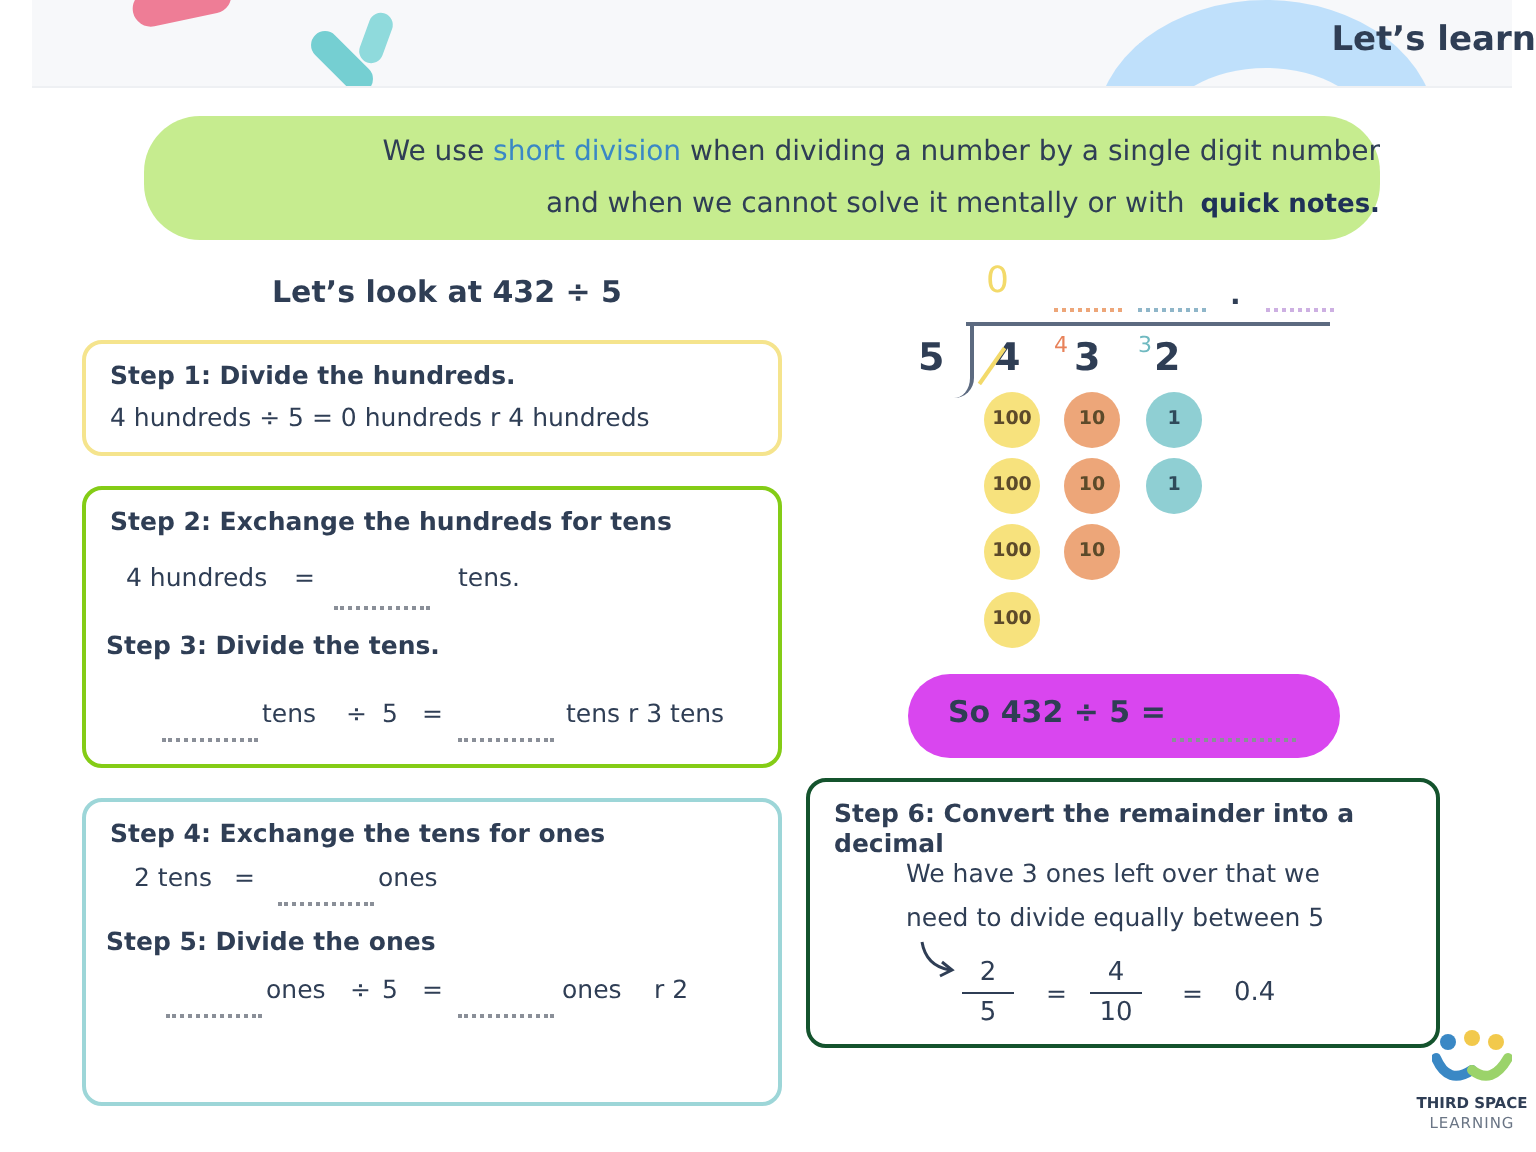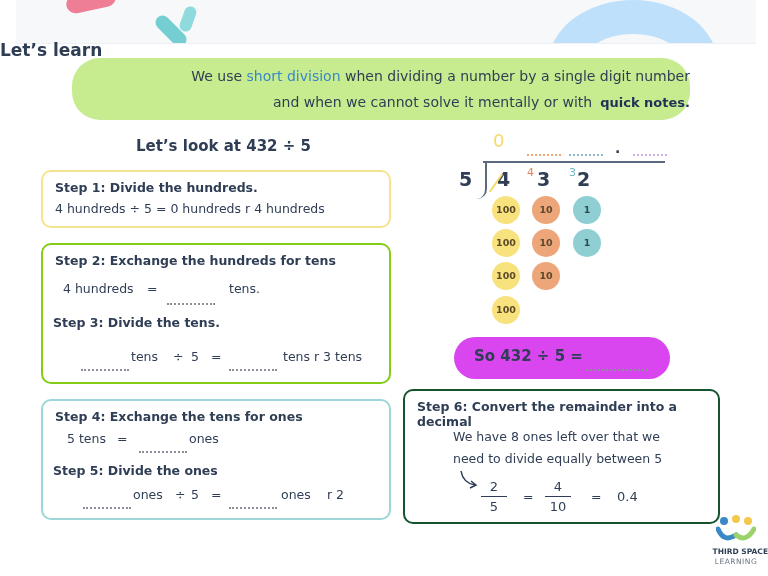--- a/index.html
+++ b/index.html
@@ -21,22 +21,22 @@
   .deco-teal-b {
     position: absolute; left: 166px; top: 6px; width: 12px; height: 26px;
     background: #8fdadc; border-radius: 6px; transform: rotate(20deg);
   }
   .deco-arc {
     position: absolute; left: 532px; top: 0px; width: 170px; height: 130px;
     border: 34px solid #bfe0fb; border-radius: 50%;
     border-bottom-color: transparent;
   }
   .page-title {
-    position: absolute; left: 0; top: 10px; width: 768px; text-align: left;
-    font-size: 17px; font-weight: bold; color: #2f3e55; margin-top: 30px;
+    position: absolute; left: 0; top: 10px; width: 768px; text-align: right;
+    font-size: 17px; font-weight: bold; color: #2f3e55;
   }
 
   .intro-banner {
     position: absolute; left: 72px; top: 58px; width: 618px; height: 62px;
     background: #c6ec8f; border-radius: 28px;
     font-size: 14px; line-height: 26px; text-align: right; padding-top: 5px;
     color: #2f3e55;
   }
   .intro-banner .hl { color: #3a88c5; }
   .intro-banner .qn { color: #1f3158; font-weight: bold; font-size: 13px; margin-left: 8px; }
@@ -45,21 +45,21 @@
     position: absolute; left: 136px; top: 137px; font-size: 15px; font-weight: bold; color: #2f3e55;
   }
 
   .step-box {
     position: absolute; border-radius: 10px; background: #ffffff;
     padding: 8px 12px; font-size: 12.5px; color: #2f3e55;
   }
   .step-title { font-weight: bold; font-size: 12.5px; color: #2f3e55; }
   .box1 { left: 41px; top: 170px; width: 350px; height: 58px; border: 2px solid #f5e48d; }
   .box2 { left: 41px; top: 243px; width: 350px; height: 141px; border: 2px solid #84cc16; }
-  .box3 { left: 41px; top: 399px; width: 350px; height: 121px; border: 2px solid #9dd6d8; }
+  .box3 { left: 41px; top: 399px; width: 350px; height: 154px; border: 2px solid #9dd6d8; }
   .box6 { left: 403px; top: 389px; width: 317px; height: 135px; border: 2px solid #14532d; }
 
   .line { position: absolute; font-size: 12.5px; white-space: nowrap; }
   .blank {
     position: absolute; height: 1px; border-bottom: 2px dotted #8a8f98; width: 48px;
   }
 
   .division {
     position: absolute; left: 455px; top: 130px; width: 215px; height: 200px;
   }
@@ -92,21 +92,21 @@
     background: #d946ef; border-radius: 21px;
   }
   .answer-text { position: absolute; left: 20px; top: 10px; font-size: 15px; font-weight: bold; color: #2f3e55; }
 
   .frac { position: absolute; text-align: center; font-size: 13px; width: 26px; }
   .frac .num { display: block; border-bottom: 1px solid #2f3e55; padding-bottom: 2px; }
   .frac .den { display: block; padding-top: 2px; }
 
   .logo { position: absolute; left: 704px; top: 515px; width: 64px; height: 56px; }
   .logo-text { position: absolute; left: 0; top: 32px; width: 64px; text-align: center; font-size: 7.5px; line-height: 10px; }
-  .logo-text .l1 { color: #2f3e55; font-weight: bold; display: block; text-align: right; }
+  .logo-text .l1 { color: #2f3e55; font-weight: bold; display: block; }
   .logo-text .l2 { color: #6a7585; display: block; letter-spacing: 0.5px; }
 </style>
 </head>
 <body>
 
 <div class="header-band">
   <div class="deco-pink"></div>
   <div class="deco-teal-a"></div>
   <div class="deco-teal-b"></div>
   <div class="deco-arc"></div>
@@ -141,21 +141,21 @@
   <span class="line" style="left:88px; top:104px;">tens</span>
   <span class="line" style="left:130px; top:104px;">÷</span>
   <span class="line" style="left:148px; top:104px;">5</span>
   <span class="line" style="left:168px; top:104px;">=</span>
   <span class="blank" style="left:186px; top:124px;"></span>
   <span class="line" style="left:240px; top:104px;">tens r 3 tens</span>
 </div>
 
 <div class="step-box box3">
   <div class="step-title">Step 4: Exchange the tens for ones</div>
-  <span class="line" style="left:24px; top:30px;">5 tens</span>
+  <span class="line" style="left:24px; top:30px;">2 tens</span>
   <span class="line" style="left:74px; top:30px;">=</span>
   <span class="blank" style="left:96px; top:50px;"></span>
   <span class="line" style="left:146px; top:30px;">ones</span>
 
   <div class="step-title" style="position:absolute; left:10px; top:62px;">Step 5: Divide the ones</div>
   <span class="blank" style="left:40px; top:106px;"></span>
   <span class="line" style="left:90px; top:86px;">ones</span>
   <span class="line" style="left:132px; top:86px;">÷</span>
   <span class="line" style="left:148px; top:86px;">5</span>
   <span class="line" style="left:168px; top:86px;">=</span>
@@ -194,21 +194,21 @@
 <div class="counter c1" style="left:573px; top:196px;">1</div>
 <div class="counter c1" style="left:573px; top:229px;">1</div>
 
 <div class="answer-pill">
   <span class="answer-text">So  432 ÷ 5 =</span>
   <span class="blank" style="left:132px; top:32px; width:62px;"></span>
 </div>
 
 <div class="step-box box6">
   <div class="step-title">Step 6: Convert the remainder into a decimal</div>
-  <div style="position:absolute; left:48px; top:38px; font-size:12.5px;">We have 8 ones left over that we</div>
+  <div style="position:absolute; left:48px; top:38px; font-size:12.5px;">We have 3 ones left over that we</div>
   <div style="position:absolute; left:48px; top:60px; font-size:12.5px;">need to divide equally between 5</div>
   <svg style="position:absolute; left:52px; top:78px;" width="26" height="24">
     <path d="M4 2 Q6 14 18 16" stroke="#2f3e55" stroke-width="1.5" fill="none"></path>
     <path d="M14 12 L19 16 L13 19" stroke="#2f3e55" stroke-width="1.5" fill="none"></path>
   </svg>
   <div class="frac" style="left:76px; top:88px;">
     <span class="num">2</span>
     <span class="den">5</span>
   </div>
   <span class="line" style="left:118px; top:98px;">=</span>

